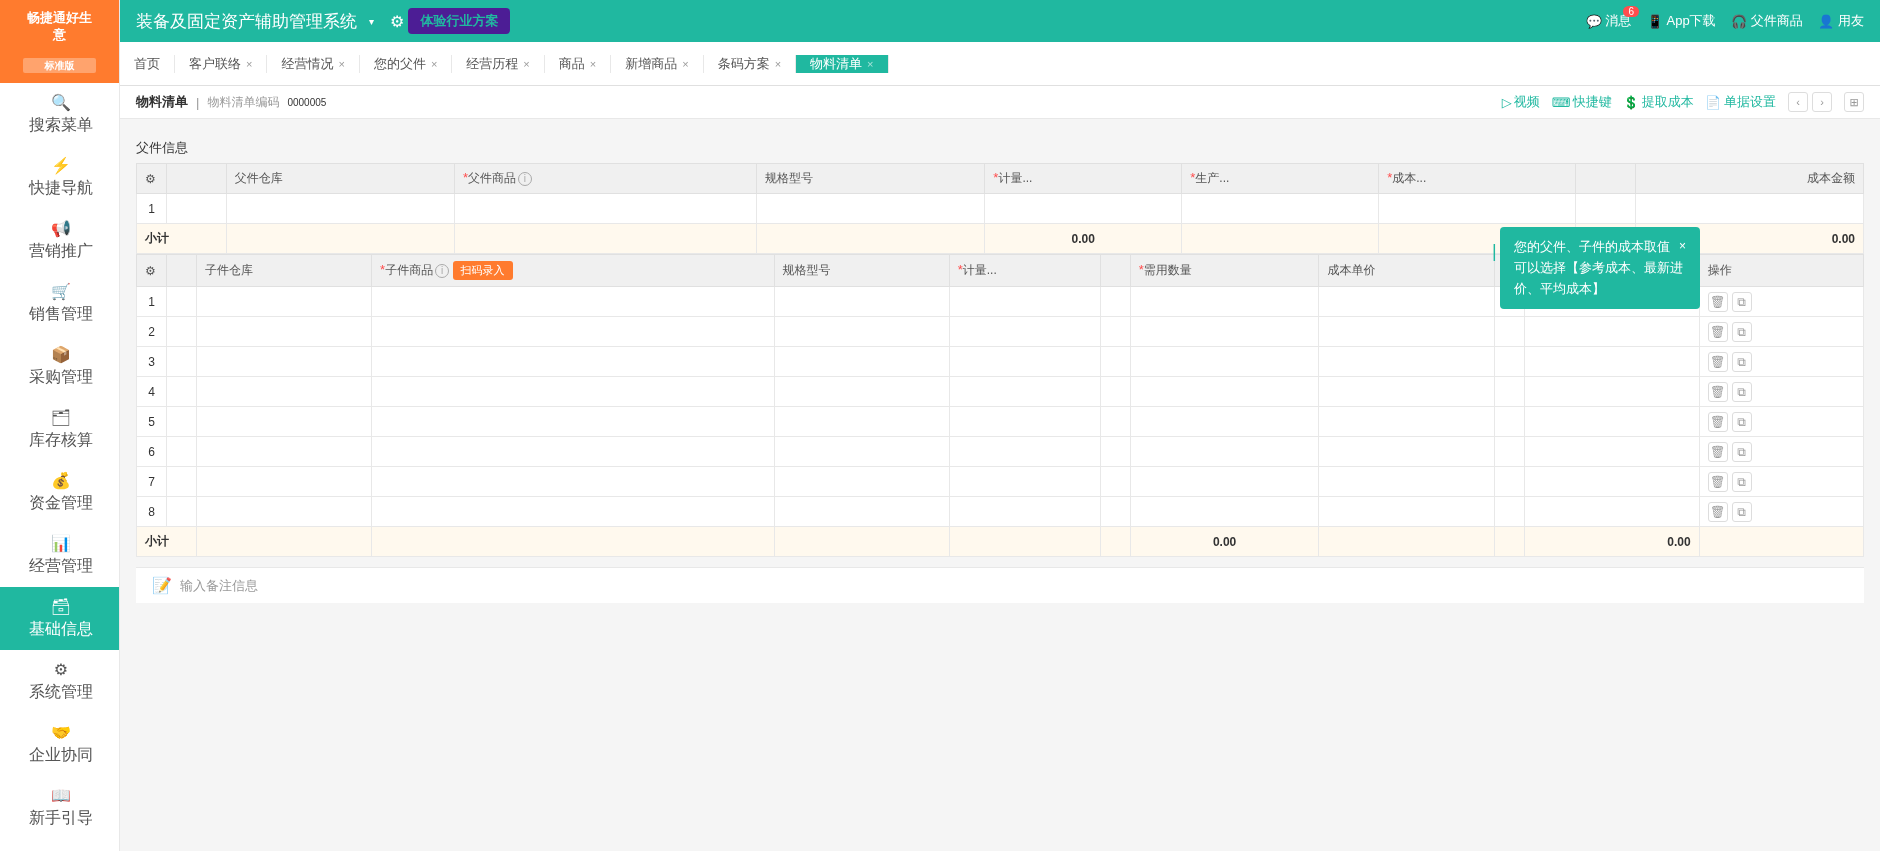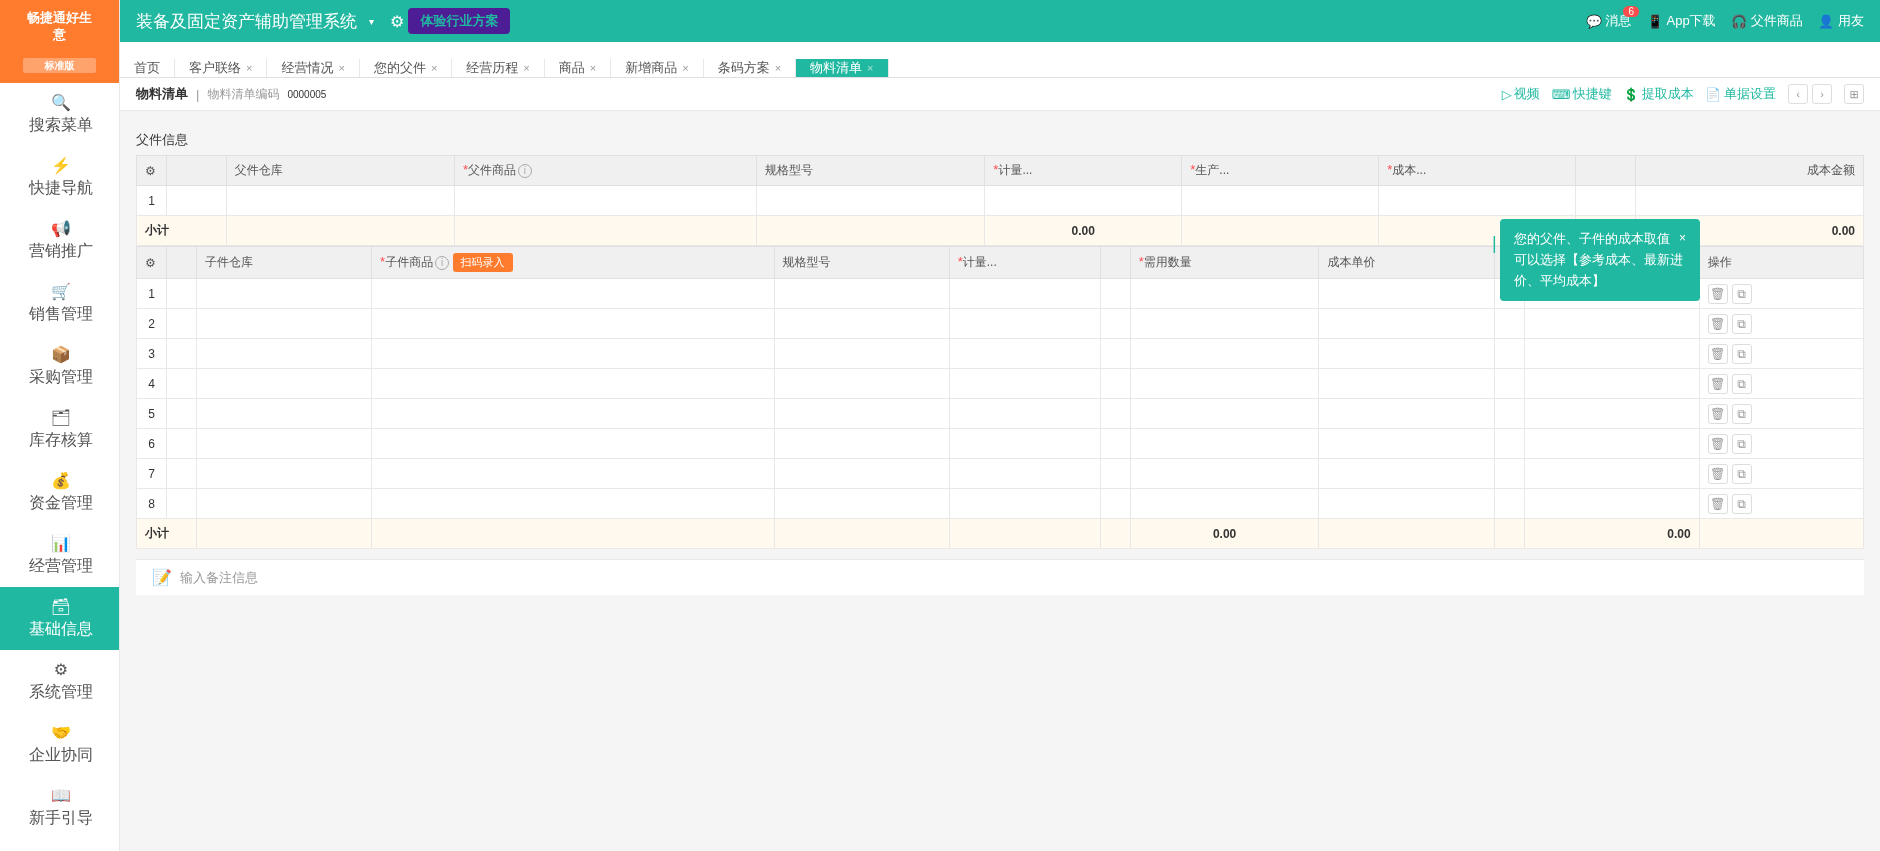--- a/index.html
+++ b/index.html
@@ -21,21 +21,21 @@
     
     .topbar { background: #20b8a0; display: flex; align-items: center; padding: 0 16px; height: 42px; gap: 4px; flex-shrink: 0; }
     .system-title { color: #fff; font-size: 17px; margin-right: 8px; white-space: nowrap; }
     .topbar-icons { margin-left: auto; display: flex; align-items: center; gap: 16px; color: #fff; font-size: 13px; }
     .topbar-icon-item { display: flex; align-items: center; gap: 3px; cursor: pointer; position: relative; }
     .badge { background: #ff4d4d; color: #fff; border-radius: 8px; font-size: 10px; padding: 0 4px; min-width: 16px; text-align: center; position: absolute; top: -6px; right: -8px; }
     .btn-trial { background: #4c1d95; color: #20b8a0; border: none; border-radius: 4px; padding: 4px 12px; cursor: pointer; font-size: 13px; font-weight: bold; }
     .dropdown-arrow { color: #fff; font-size: 10px; cursor: pointer; }
 
     
-    .tabbar { background: #fff; border-bottom: 1px solid #e0e0e0; display: flex; align-items: flex-end; height: 36px; flex-shrink: 0; overflow: hidden; }
+    .tabbar { background: #fff; border-bottom: 1px solid #e0e0e0; display: flex; align-items: center; height: 44px; flex-shrink: 0; overflow: hidden; }
     .tab-item { display: flex; align-items: center; padding: 0 14px; gap: 5px; cursor: pointer; border-right: 1px solid #e8e8e8; color: #555; white-space: nowrap; font-size: 13px; }
     .tab-item.active { background: #20b8a0; color: #fff; }
     .tab-close { font-size: 11px; opacity: 0.6; cursor: pointer; }
 
     
     .sub-nav { background: #fff; padding: 6px 16px; border-bottom: 1px solid #e8e8e8; display: flex; align-items: center; gap: 8px; flex-shrink: 0; }
     .sub-nav-label { color: #333; font-weight: bold; cursor: pointer; }
     .sub-nav-separator { color: #999; }
     .sub-nav-code-label { color: #999; font-size: 12px; }
     .sub-nav-code { color: #333; font-size: 10px; }

